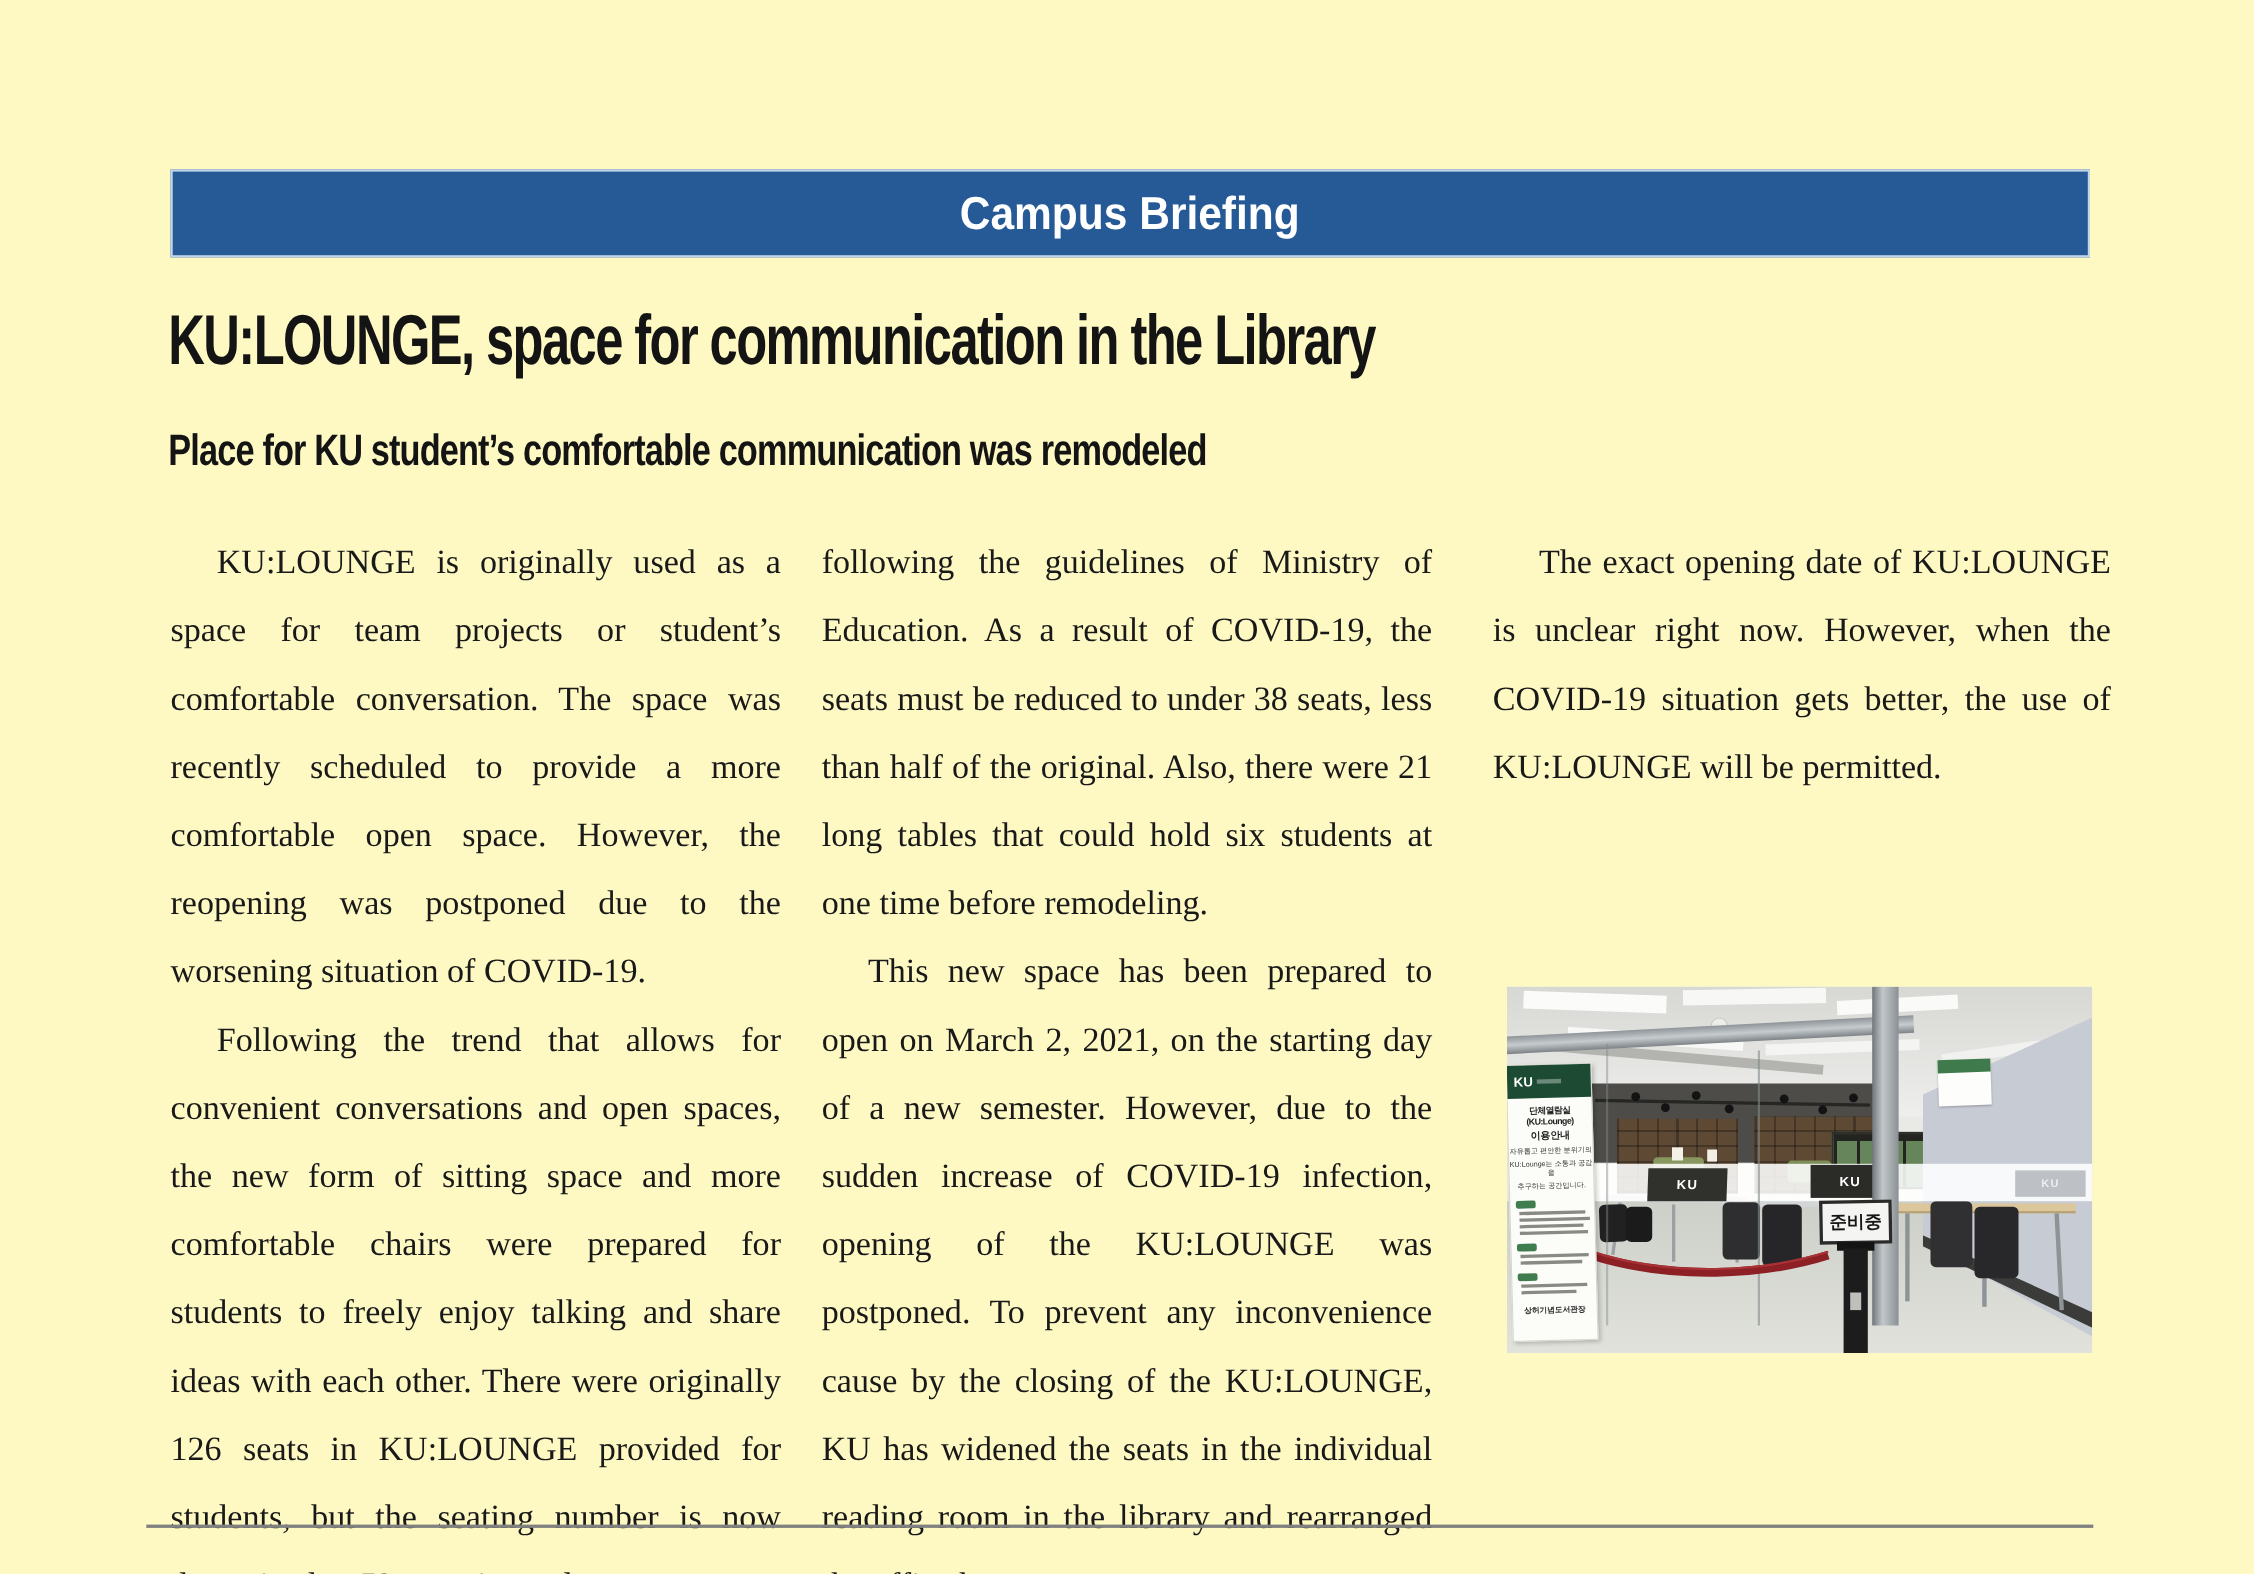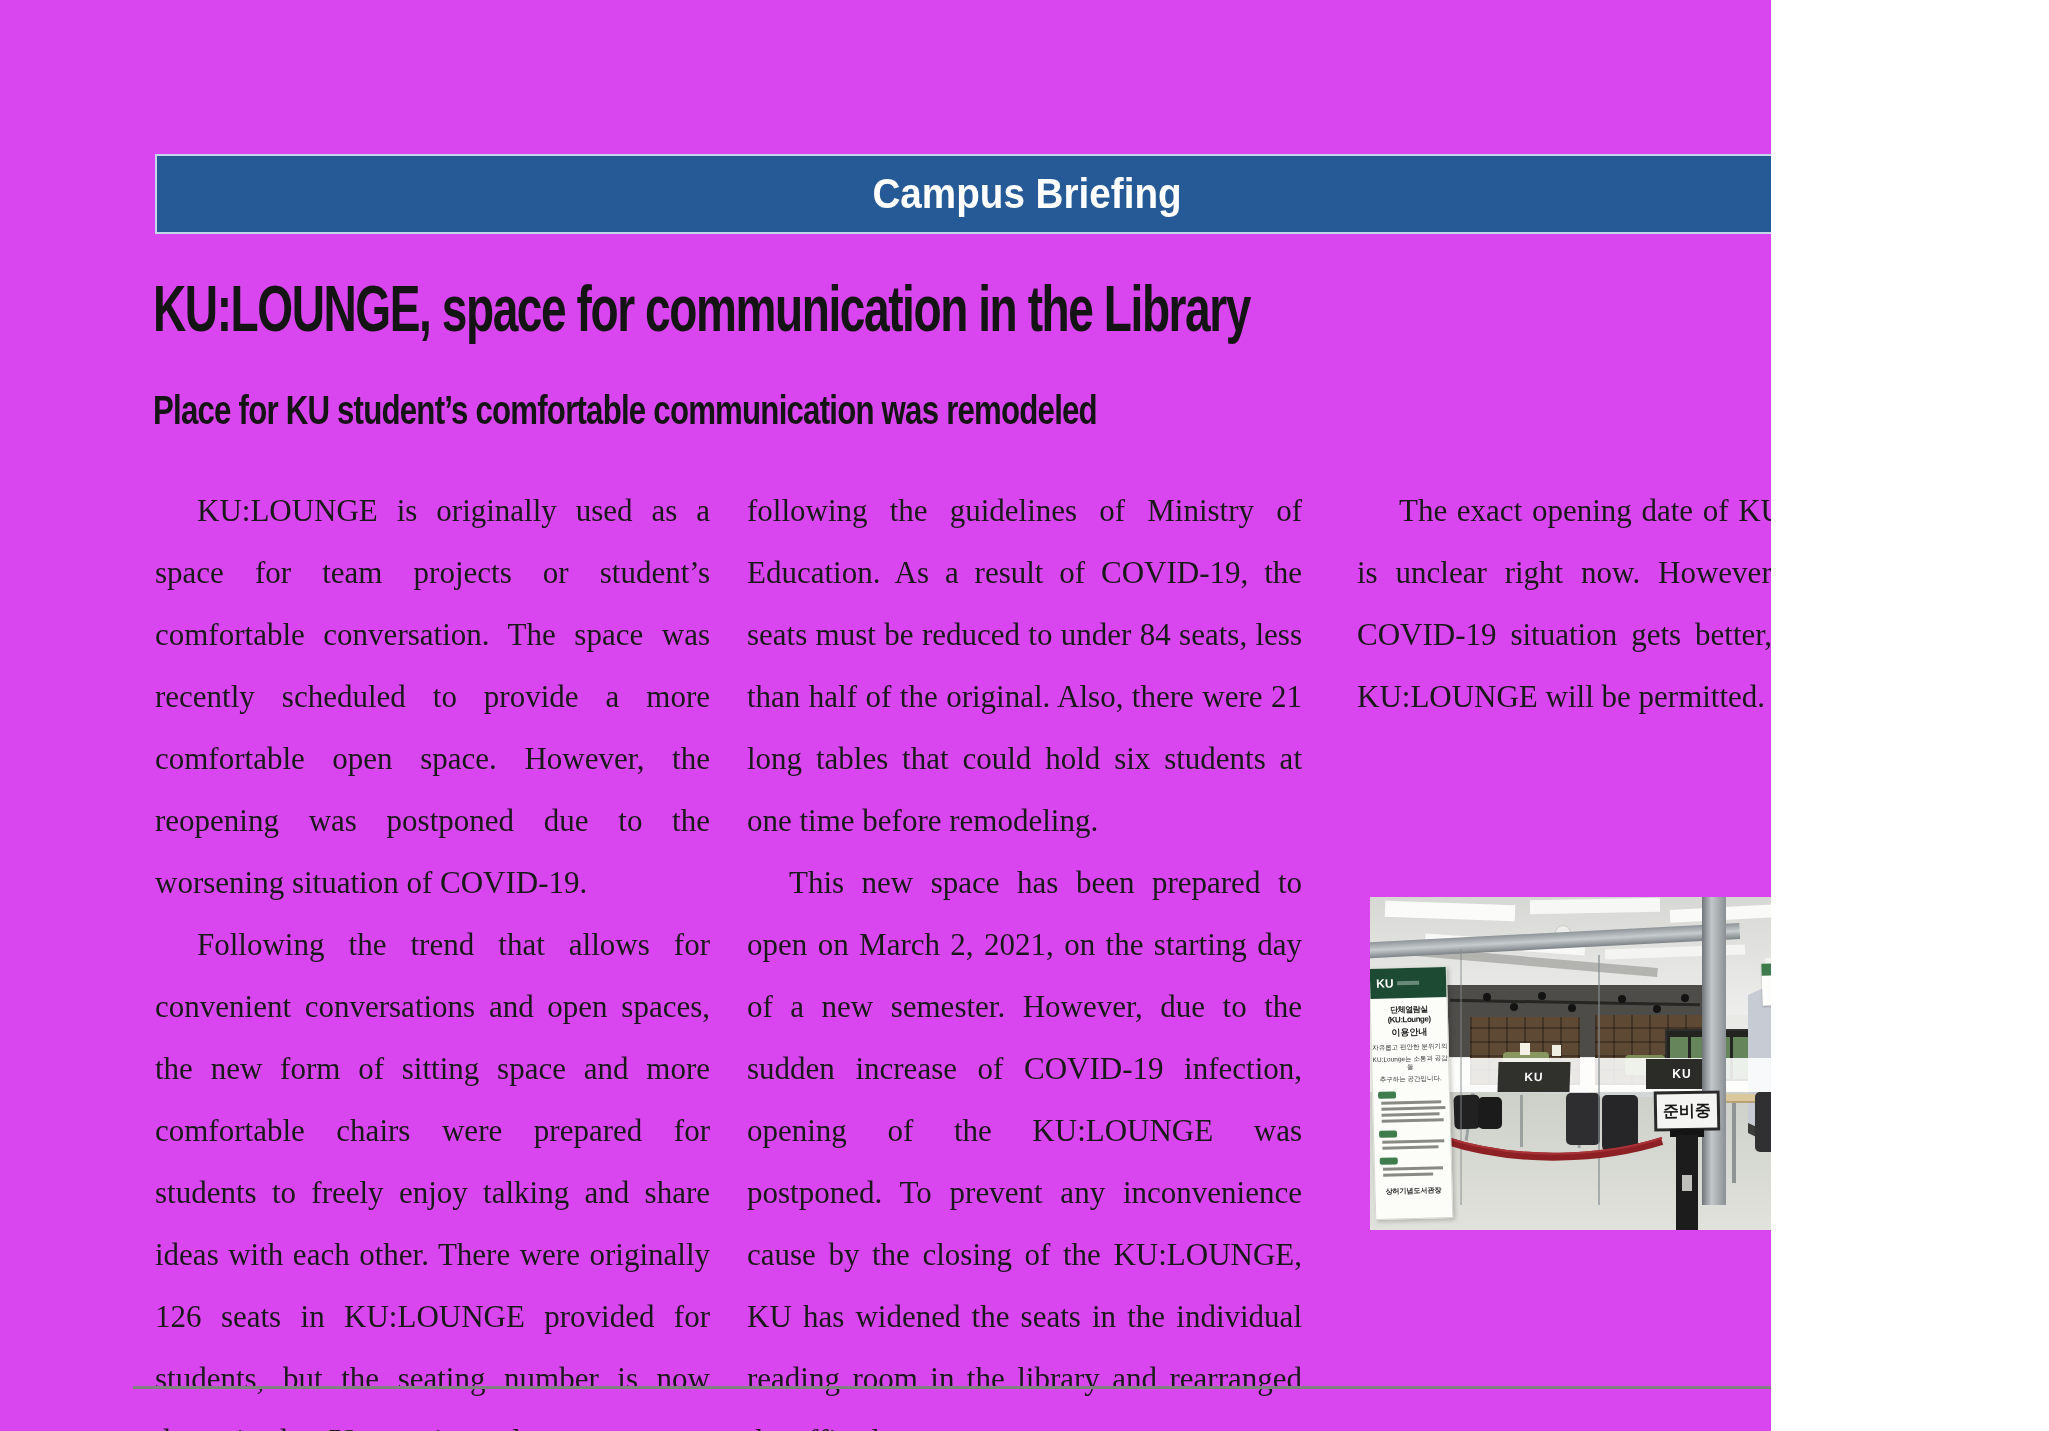--- a/index.html
+++ b/index.html
@@ -1,16 +1,16 @@
 <!DOCTYPE html>
 <html><head>
 <meta charset="utf-8">
 <style>
   html,body { margin:0; padding:0; background:#ffffff; }
-  .page { position:relative; width:1771px; height:1431px; background:#d946ef; overflow:hidden;
+  .page { position:relative; width:2049px; height:1431px; background:#fef9c3; overflow:hidden;
           font-family:"Liberation Sans", sans-serif; }
 
   
   .banner { position:absolute; left:155px; top:154px; width:1745px; height:80px;
             background:#265a97; border:2px solid #c3d6ea; box-sizing:border-box;
             display:flex; align-items:center; justify-content:center; }
   .banner-label { color:#ffffff; font-size:42px; font-weight:700; transform:scaleX(0.92); }
 
   
   .headline { position:absolute; left:153px; top:272px; white-space:nowrap;
@@ -154,21 +154,21 @@
 
   <div class="headline">KU:LOUNGE, space for communication in the Library</div>
   <div class="subheadline">Place for KU student’s comfortable communication was remodeled</div>
 
   <div class="col" id="col1">
     <p class="indent">KU:LOUNGE is originally used as a space for team projects or student’s comfortable conversation. The space was recently scheduled to provide a more comfortable open space. However, the reopening was postponed due to the worsening situation of COVID-19.</p>
     <p class="indent">Following the trend that allows for convenient conversations and open spaces, the new form of sitting space and more comfortable chairs were prepared for students to freely enjoy talking and share ideas with each other. There were originally 126 seats in KU:LOUNGE provided for students, but the seating number is now downsized to 52 seats in total</p>
   </div>
 
   <div class="col" id="col2">
-    <p>following the guidelines of Ministry of Education. As a result of COVID-19, the seats must be reduced to under 84 seats, less than half of the original. Also, there were 21 long tables that could hold six students at one time before remodeling.</p>
+    <p>following the guidelines of Ministry of Education. As a result of COVID-19, the seats must be reduced to under 38 seats, less than half of the original. Also, there were 21 long tables that could hold six students at one time before remodeling.</p>
     <p class="indent">This new space has been prepared to open on March 2, 2021, on the starting day of a new semester. However, due to the sudden increase of COVID-19 infection, opening of the KU:LOUNGE was postponed. To prevent any inconvenience cause by the closing of the KU:LOUNGE, KU has widened the seats in the individual reading room in the library and rearranged the office hours.</p>
   </div>
 
   <div class="col" id="col3">
     <p class="indent">The exact opening date of KU:LOUNGE is unclear right now. However, when the COVID-19 situation gets better, the use of KU:LOUNGE will be permitted.</p>
   </div>
 
   <div class="photo">
     <div id="ph-ceiling"></div>
     <div id="ph-beam1"></div>

